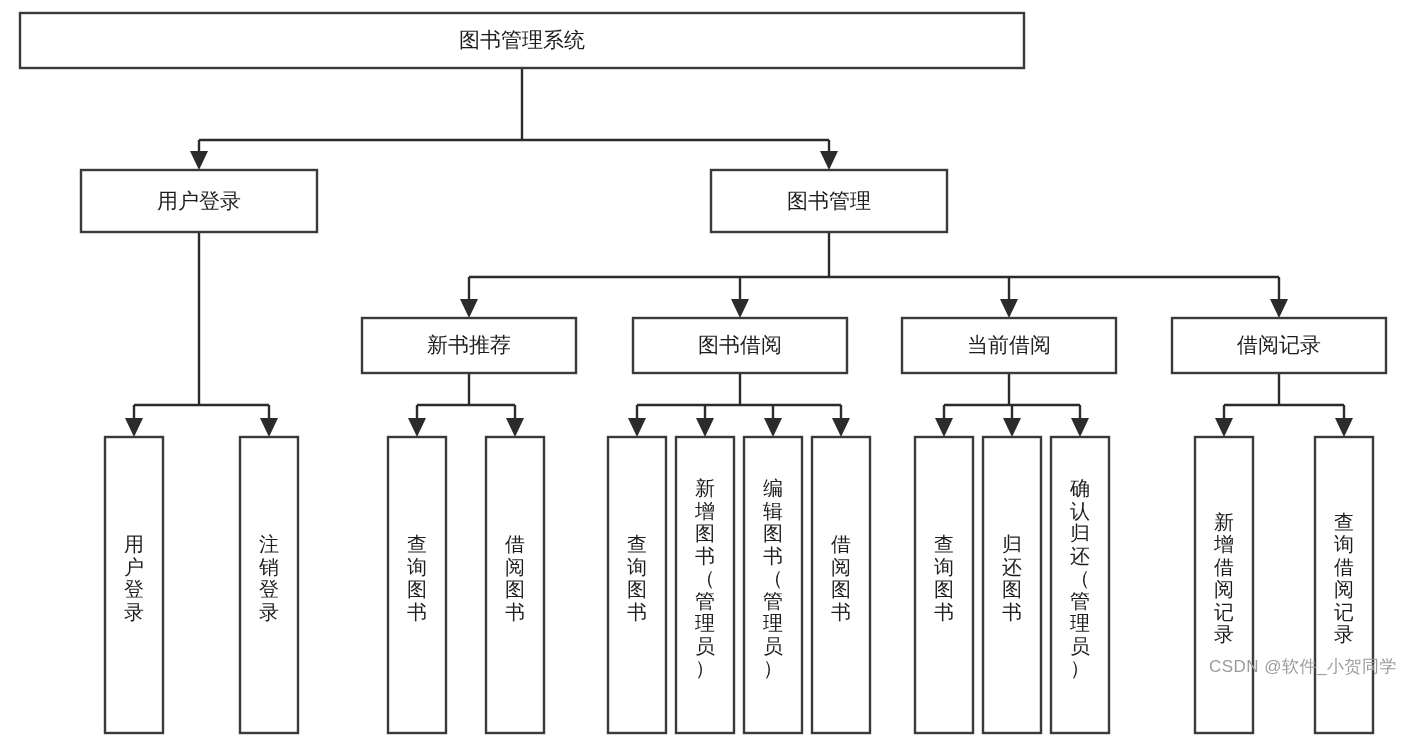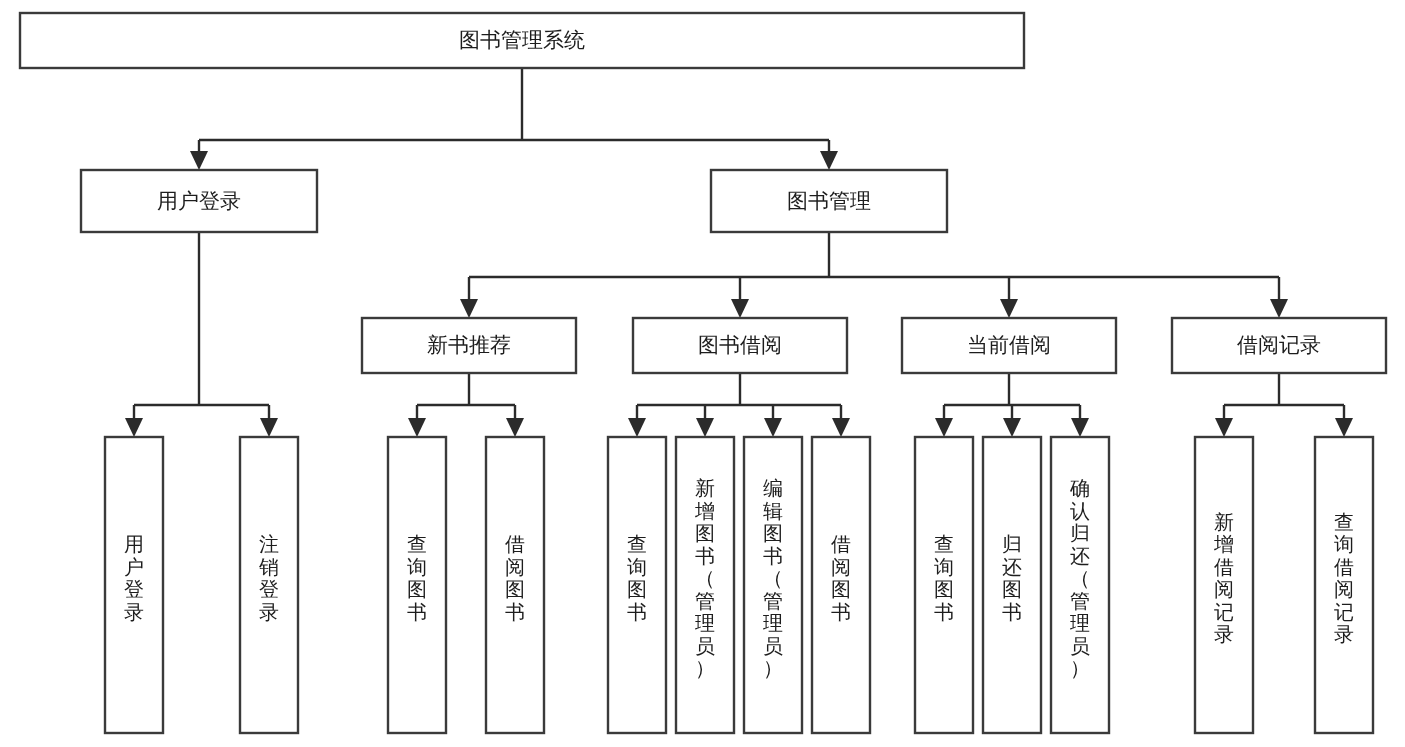--- a/index.html
+++ b/index.html
@@ -204,13 +204,14 @@
         <g>
           <rect x="1195" y="437" width="58" height="296" class="node-box"></rect>
           <text x="1224" y="528.75" class="node-label-v"><tspan x="1224" dy="0">新</tspan><tspan x="1224" dy="22.5">增</tspan><tspan x="1224" dy="22.5">借</tspan><tspan x="1224" dy="22.5">阅</tspan><tspan x="1224" dy="22.5">记</tspan><tspan x="1224" dy="22.5">录</tspan></text>
         </g>
         <g>
           <rect x="1315" y="437" width="58" height="296" class="node-box"></rect>
           <text x="1344" y="528.75" class="node-label-v"><tspan x="1344" dy="0">查</tspan><tspan x="1344" dy="22.5">询</tspan><tspan x="1344" dy="22.5">借</tspan><tspan x="1344" dy="22.5">阅</tspan><tspan x="1344" dy="22.5">记</tspan><tspan x="1344" dy="22.5">录</tspan></text>
         </g>
       </g>
   </svg>
+  <div class="watermark-text">CSDN @软件_小贺同学</div>
 </div>
 
 </body></html>

